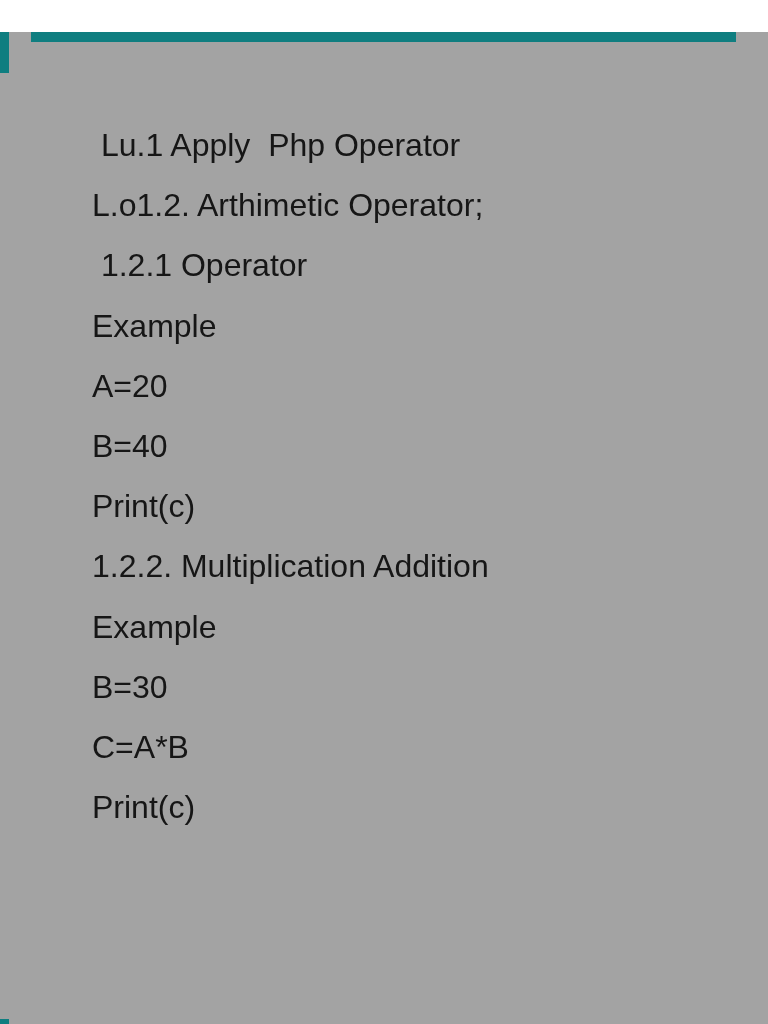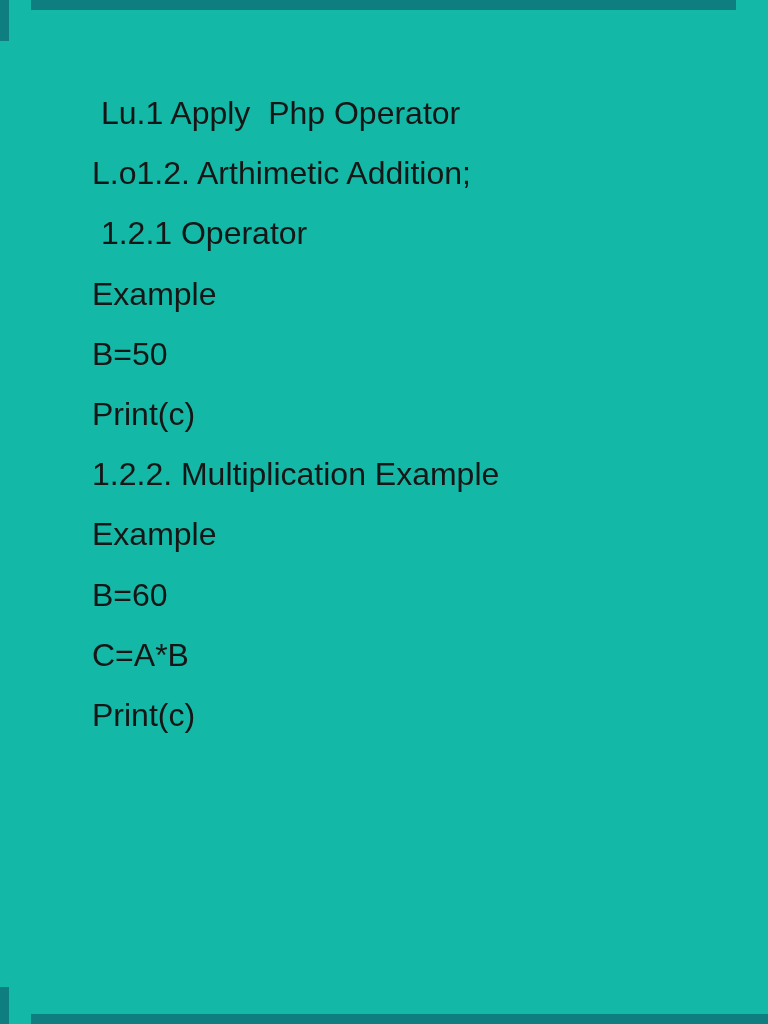--- a/index.html
+++ b/index.html
@@ -10,21 +10,22 @@
     width: 768px;
     height: 1024px;
     background: #ffffff;
     position: relative;
     overflow: hidden;
     font-family: "Liberation Sans", sans-serif;
   }
   .page {
     position: absolute;
     inset: 0;
-    background: #14b8a6;
+    background: #a3a3a3;
+    margin-top: 32px;
   }
   .edge {
     position: absolute;
     background: var(--accent, #0f7e80);
   }
   .edge-top-bar    { left: 31px;  top: 0;      width: 705px; height: 10px; }
   .edge-left-top   { left: 0;     top: 0;      width: 9px;   height: 41px; }
   .edge-left-bottom{ left: 0;     top: 987px;  width: 9px;   height: 37px; }
   .edge-bottom-bar { left: 31px;  top: 1014px; width: 737px; height: 10px; }
   .text-block {
@@ -46,25 +47,26 @@
 
 <div class="page">
 
   <div class="edge edge-top-bar"></div>
   <div class="edge edge-left-top"></div>
   <div class="edge edge-left-bottom"></div>
   <div class="edge edge-bottom-bar"></div>
 
   <div class="text-block">
     <div class="text-line"> Lu.1 Apply  Php Operator</div>
-    <div class="text-line">L.o1.2. Arthimetic Addition;</div>
+    <div class="text-line">L.o1.2. Arthimetic Operator;</div>
     <div class="text-line"> 1.2.1 Operator</div>
     <div class="text-line">Example</div>
-    <div class="text-line">B=50</div>
+    <div class="text-line">A=20</div>
+    <div class="text-line">B=40</div>
     <div class="text-line">Print(c)</div>
-    <div class="text-line">1.2.2. Multiplication Example</div>
+    <div class="text-line">1.2.2. Multiplication Addition</div>
     <div class="text-line">Example</div>
-    <div class="text-line">B=60</div>
+    <div class="text-line">B=30</div>
     <div class="text-line">C=A*B</div>
     <div class="text-line">Print(c)</div>
   </div>
 
 </div>
 
 </body></html>

